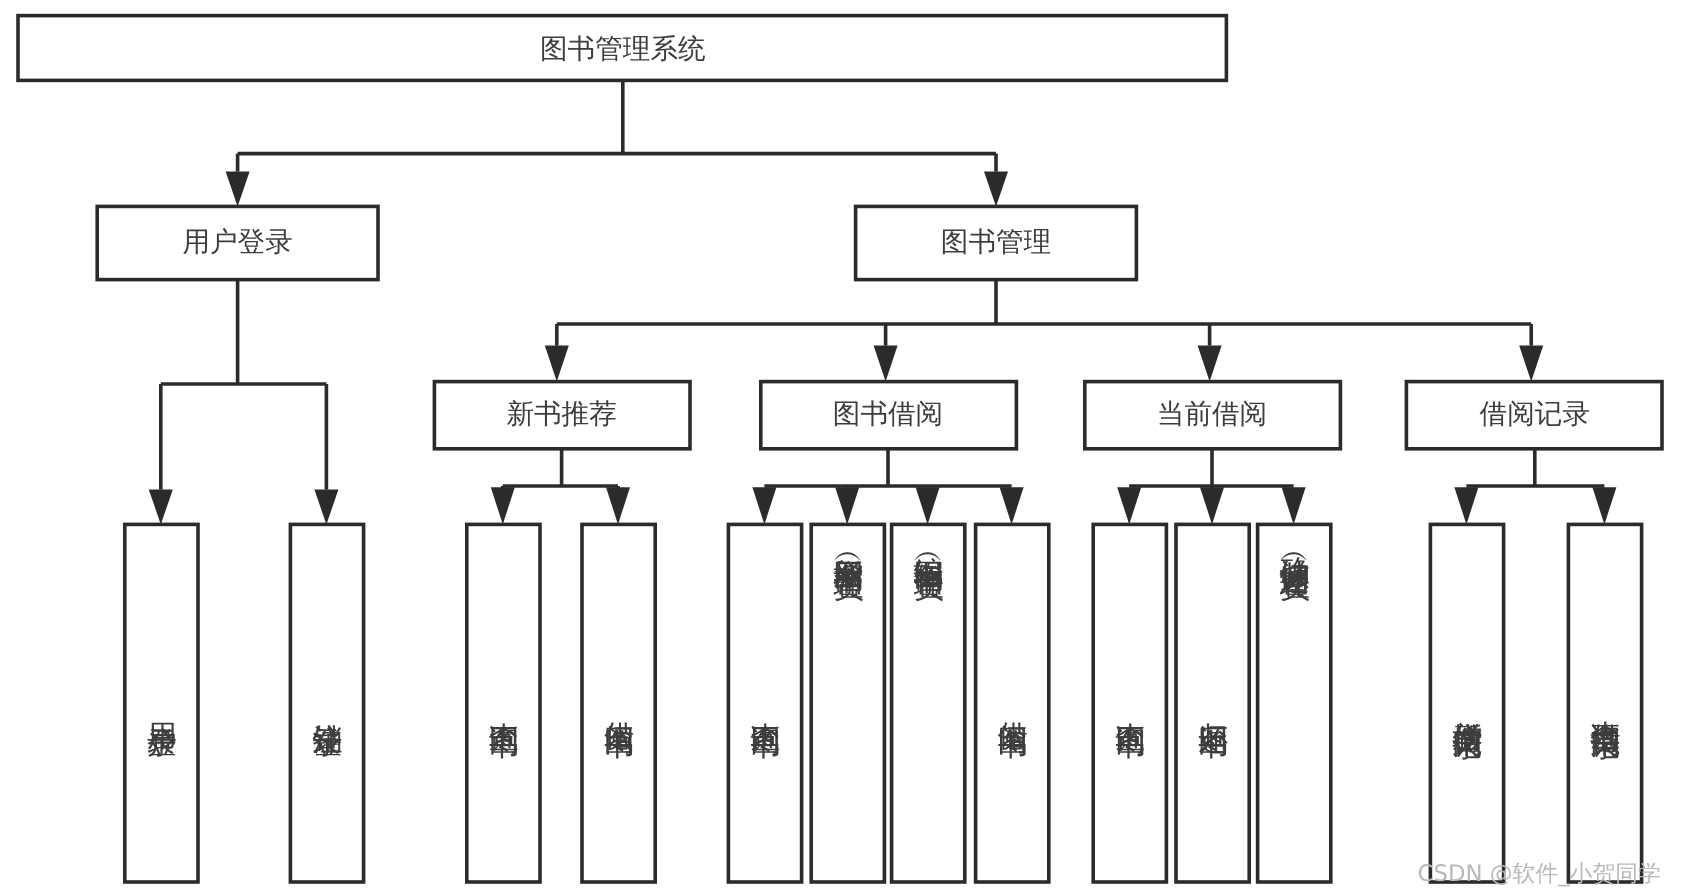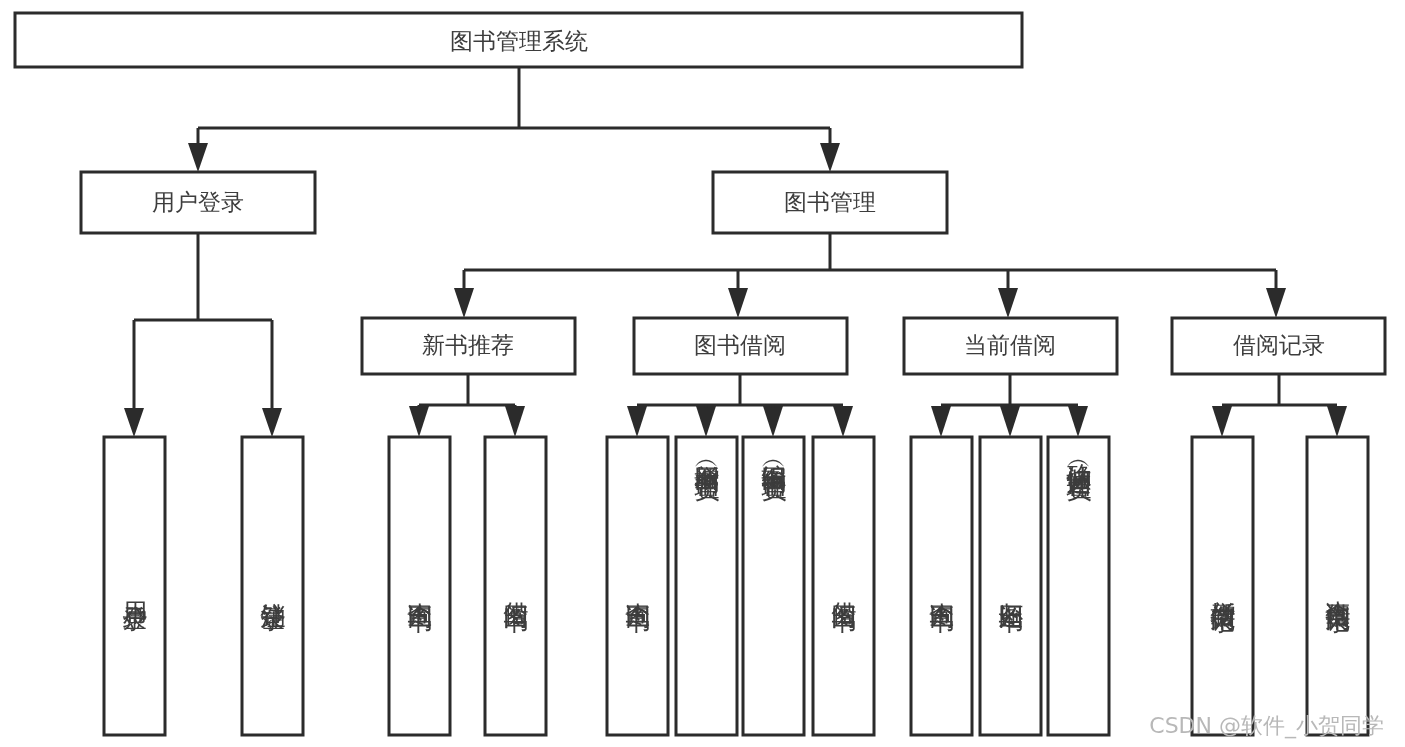--- a/index.html
+++ b/index.html
@@ -73,21 +73,21 @@
     line-height: 1.12;
     color: #3d3d3d;
     letter-spacing: 2px;
     white-space: nowrap;
   }
   .watermark {
     position: absolute;
     right: 8px;
     bottom: 6px;
     font-family: "DejaVu Sans", "Liberation Sans", sans-serif;
-    font-size: 22px;
+    font-size: 19px;
     color: #b8b8b8;
     white-space: nowrap;
     pointer-events: none;
   }
 </style>
 </head>
 <body>
 
 <div id="diagram-root">
 

